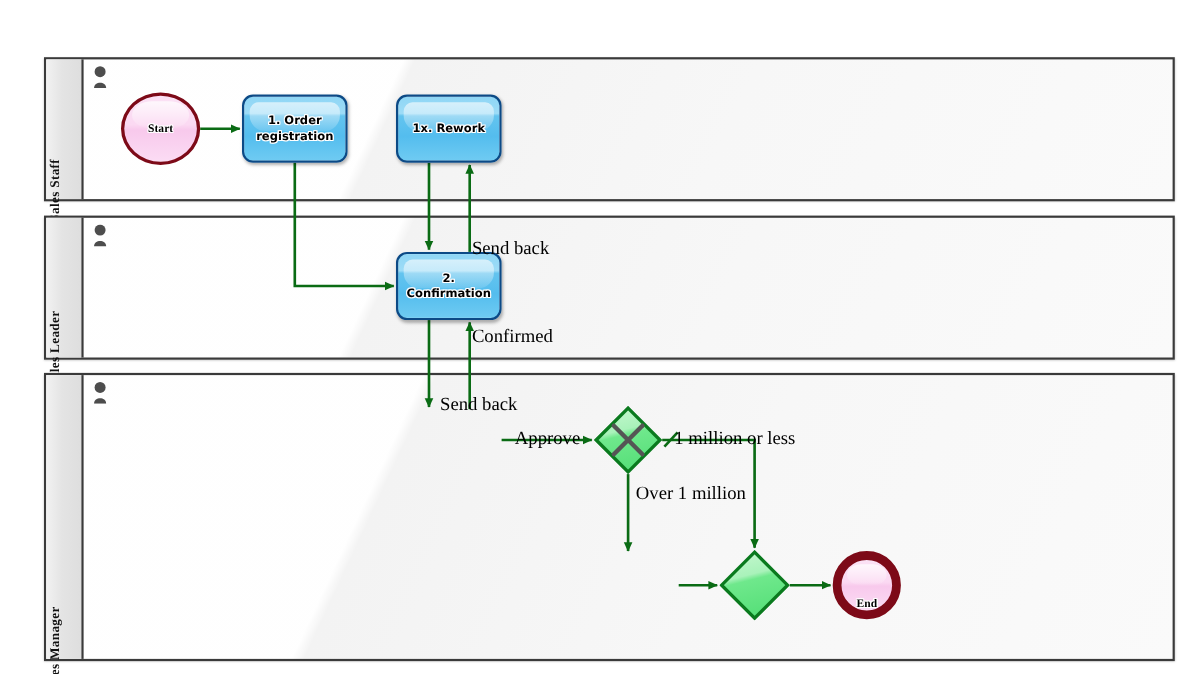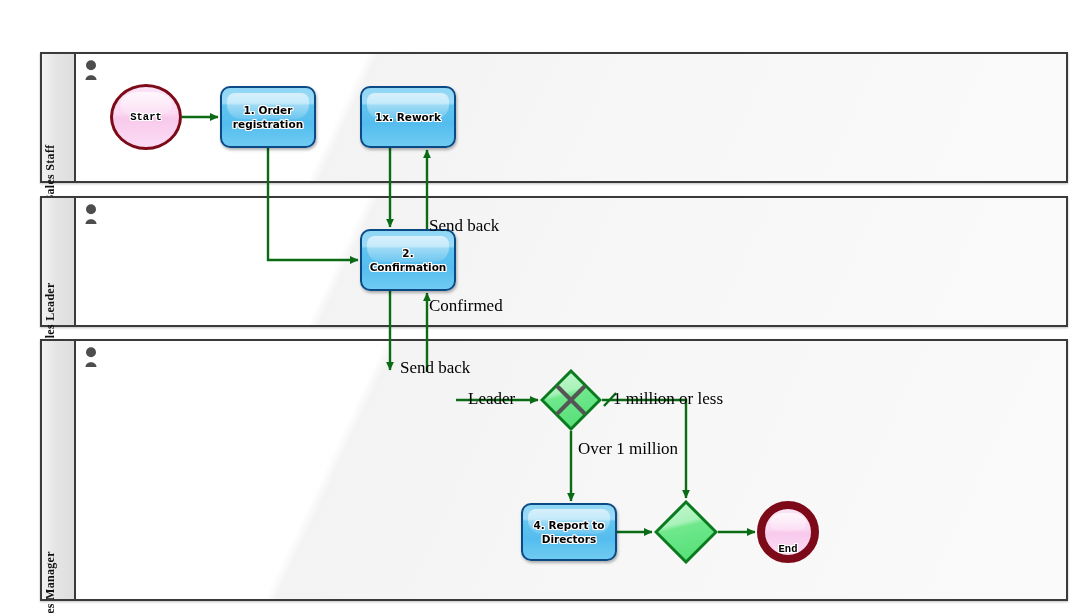--- a/index.html
+++ b/index.html
@@ -94,21 +94,21 @@
   .event.start{border:3px solid #7d0a18;}
   .event.end{border:8px solid #7d0a18;align-items:flex-end;}
   .event .evgloss{
     position:absolute;left:10%;right:10%;top:8%;height:42%;
     border-radius:50%/70%;
     background:linear-gradient(to bottom,rgba(255,255,255,0.75),rgba(255,255,255,0.05));
     pointer-events:none;
   }
   .event-label{
     position:relative;z-index:2;
-    font-family:Liberation Mono, monospace;
+    font-family:Liberation Serif, serif;
     font-weight:bold;font-size:10.5px;color:#000;
     text-shadow:
       1px 0 0 #fff,-1px 0 0 #fff,0 1px 0 #fff,0 -1px 0 #fff,
       1px 1px 0 #fff,-1px 1px 0 #fff,1px -1px 0 #fff,-1px -1px 0 #fff;
   }
 
   
   .gateway{position:absolute;}
 
   
@@ -223,25 +223,20 @@
         <stop offset="100%" stop-color="#58e07a"></stop>
       </linearGradient>
     </defs>
     <polygon points="31,2 60,31 31,60 2,31" fill="url(#gwgrad)" stroke="#0a7a1e" stroke-width="3"></polygon>
     <g stroke="#555" stroke-width="4" stroke-linecap="round">
       <line x1="18" y1="18" x2="44" y2="44"></line>
       <line x1="44" y1="18" x2="18" y2="44"></line>
     </g>
   </svg>
 
-  <div class="task" id="n-report" style="left: 521px; top: 503px; width: 96px; height: 58px;">
-    <div class="gloss"></div>
-    <span class="task-label">4. Report to
-Directors</span>
-  </div>
 
   <svg class="gateway" id="n-gwm" viewBox="0 0 64 64" style="left: 654px; top: 500px; width: 64px; height: 64px;">
     <defs>
       <linearGradient id="gwgrad2" x1="0" y1="0" x2="0.25" y2="1">
         <stop offset="0%" stop-color="#c9f8d2"></stop>
         <stop offset="42%" stop-color="#a9f2ba"></stop>
         <stop offset="50%" stop-color="#6fe88c"></stop>
         <stop offset="100%" stop-color="#58e07a"></stop>
       </linearGradient>
     </defs>
@@ -249,17 +244,17 @@
   </svg>
 
   <div class="event end" id="n-end" style="left: 757px; top: 501px; width: 62px; height: 62px;">
     <div class="evgloss"></div>
     <span class="event-label">End</span>
   </div>
 
   <span class="flow-label" id="fl0" style="left: 429px; top: 216px;">Send back</span>
   <span class="flow-label" id="fl1" style="left: 429px; top: 296px;">Confirmed</span>
   <span class="flow-label" id="fl2" style="left: 400px; top: 358px;">Send back</span>
-  <span class="flow-label" id="fl3" style="left: 468px; top: 389px;">Leader</span>
+  <span class="flow-label" id="fl3" style="left: 468px; top: 389px;">Approve</span>
   <span class="flow-label" id="fl4" style="left: 613px; top: 389px;">1 million or less</span>
   <span class="flow-label" id="fl5" style="left: 578px; top: 439px;">Over 1 million</span>
 
 </div>
 
 </body></html>

